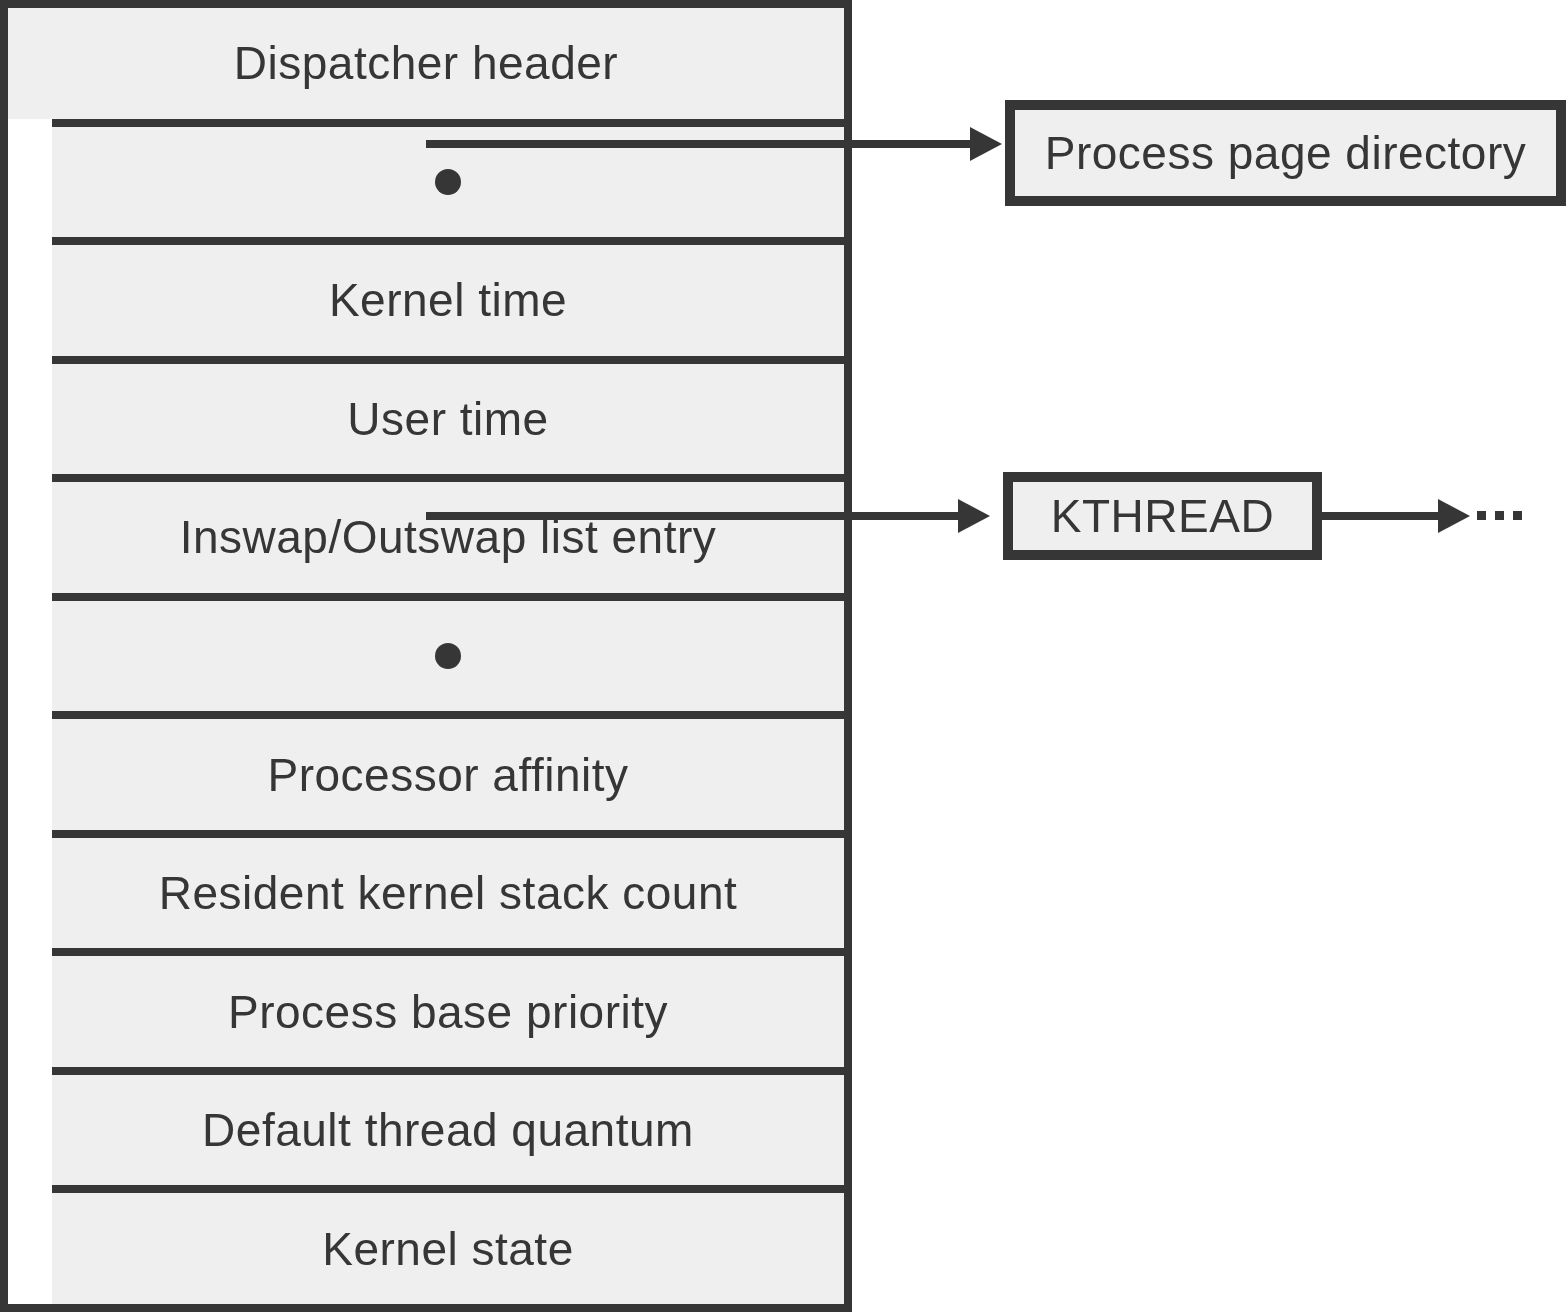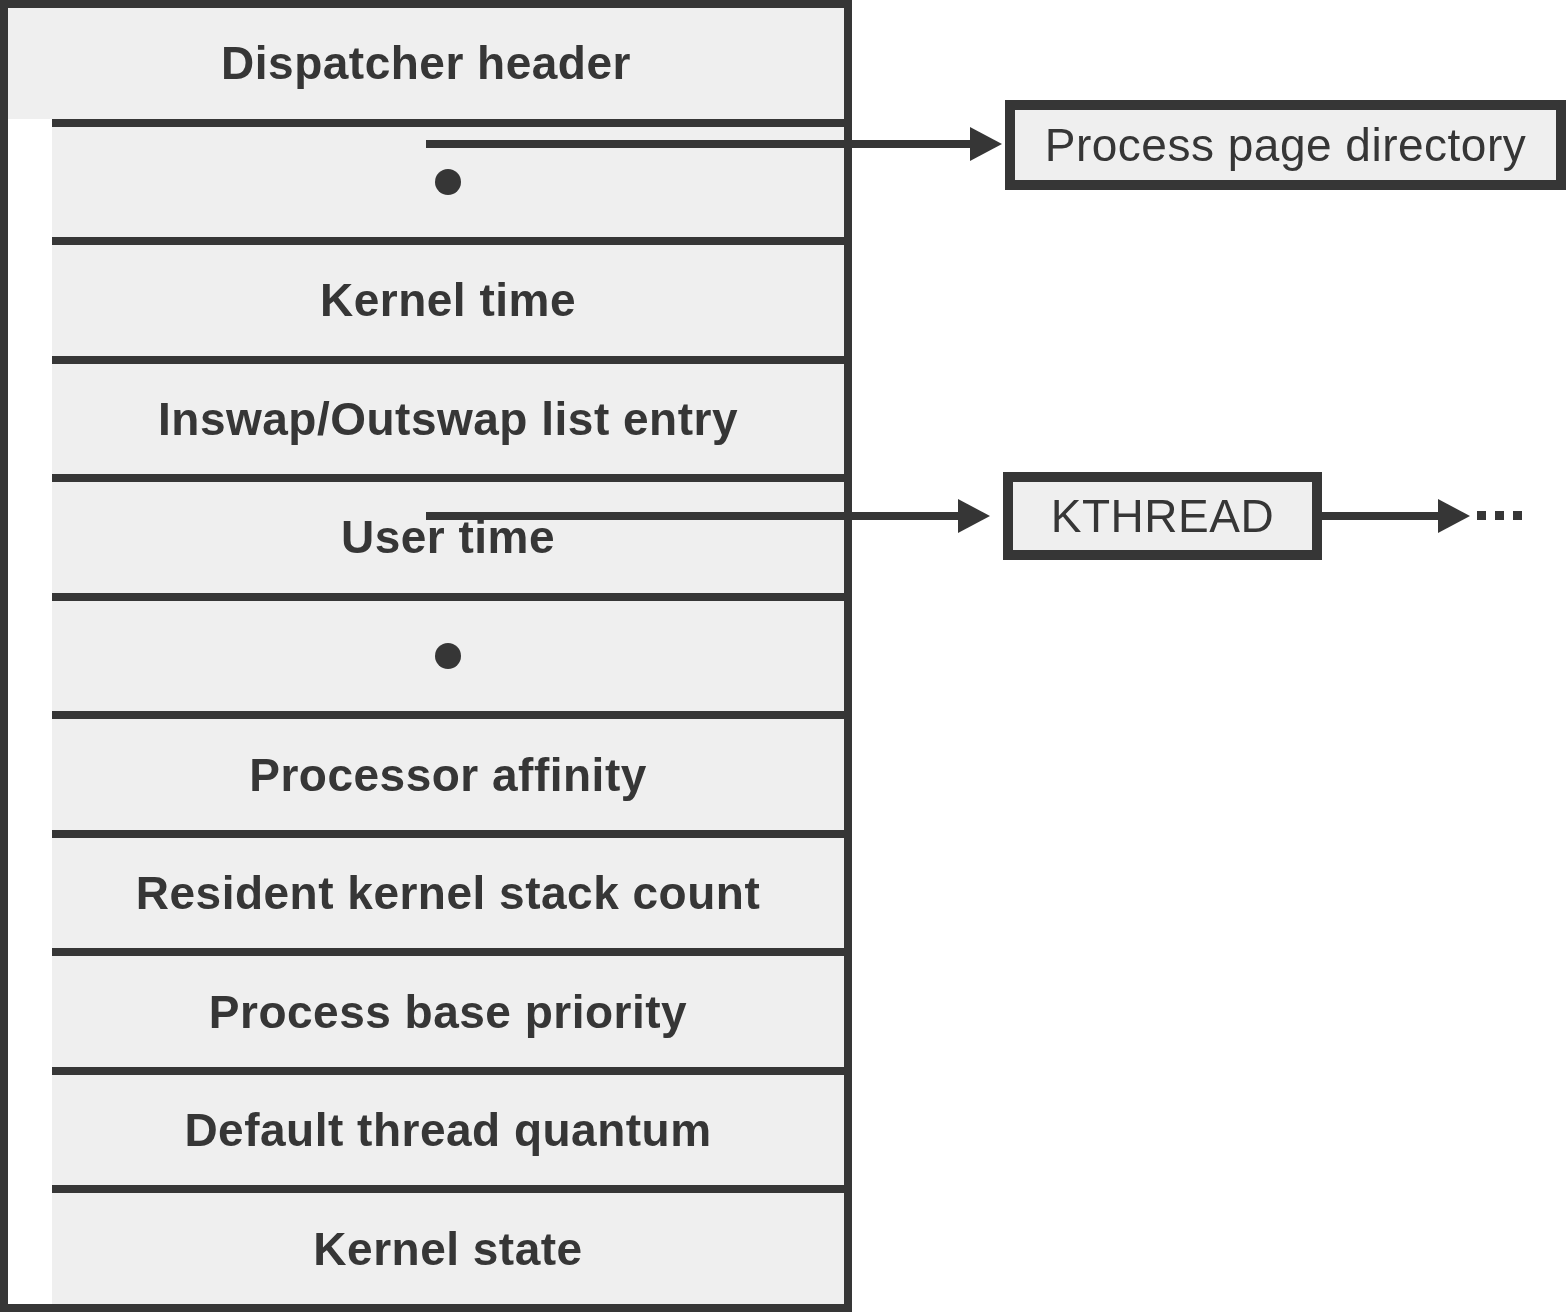--- a/index.html
+++ b/index.html
@@ -36,21 +36,21 @@
     display: flex;
     align-items: center;
     justify-content: center;
   }
   .row + .row {
     border-top: 8px solid #363636;
     margin-left: 44px;
   }
   .row-label {
     font-size: 46px;
-    font-weight: 700;
+    font-weight: 400;
     color: #363636;
     letter-spacing: 0.5px;
     white-space: nowrap;
   }
   .dot {
     width: 26px;
     height: 26px;
     border-radius: 50%;
     background: #363636;
   }
@@ -107,24 +107,24 @@
     <div class="row">
       <span class="row-label">Dispatcher header</span>
     </div>
     <div class="row">
       <span class="dot"></span>
     </div>
     <div class="row">
       <span class="row-label">Kernel time</span>
     </div>
     <div class="row">
-      <span class="row-label">Inswap/Outswap list entry</span>
+      <span class="row-label">User time</span>
     </div>
     <div class="row">
-      <span class="row-label">User time</span>
+      <span class="row-label">Inswap/Outswap list entry</span>
     </div>
     <div class="row">
       <span class="dot"></span>
     </div>
     <div class="row">
       <span class="row-label">Processor affinity</span>
     </div>
     <div class="row">
       <span class="row-label">Resident kernel stack count</span>
     </div>
@@ -134,21 +134,21 @@
     <div class="row">
       <span class="row-label">Default thread quantum</span>
     </div>
     <div class="row">
       <span class="row-label">Kernel state</span>
     </div>
   </div>
 
   <div class="hline" style="left:426px; top:140px; width:546px;"></div>
   <div class="ahead" style="left:970px; top:127px;"></div>
-  <div class="callout" style="left:1005px; top:100px; width:561px; height:90px;">
+  <div class="callout" style="left:1005px; top:100px; width:561px; height:106px;">
     <span class="callout-label">Process page directory</span>
   </div>
 
   <div class="hline" style="left:426px; top:512px; width:534px;"></div>
   <div class="ahead" style="left:958px; top:499px;"></div>
   <div class="callout" style="left:1003px; top:472px; width:319px; height:88px;justify-content:center;">
     <span class="callout-label">KTHREAD</span>
   </div>
 
   <div class="hline" style="left:1320px; top:512px; width:120px;"></div>

